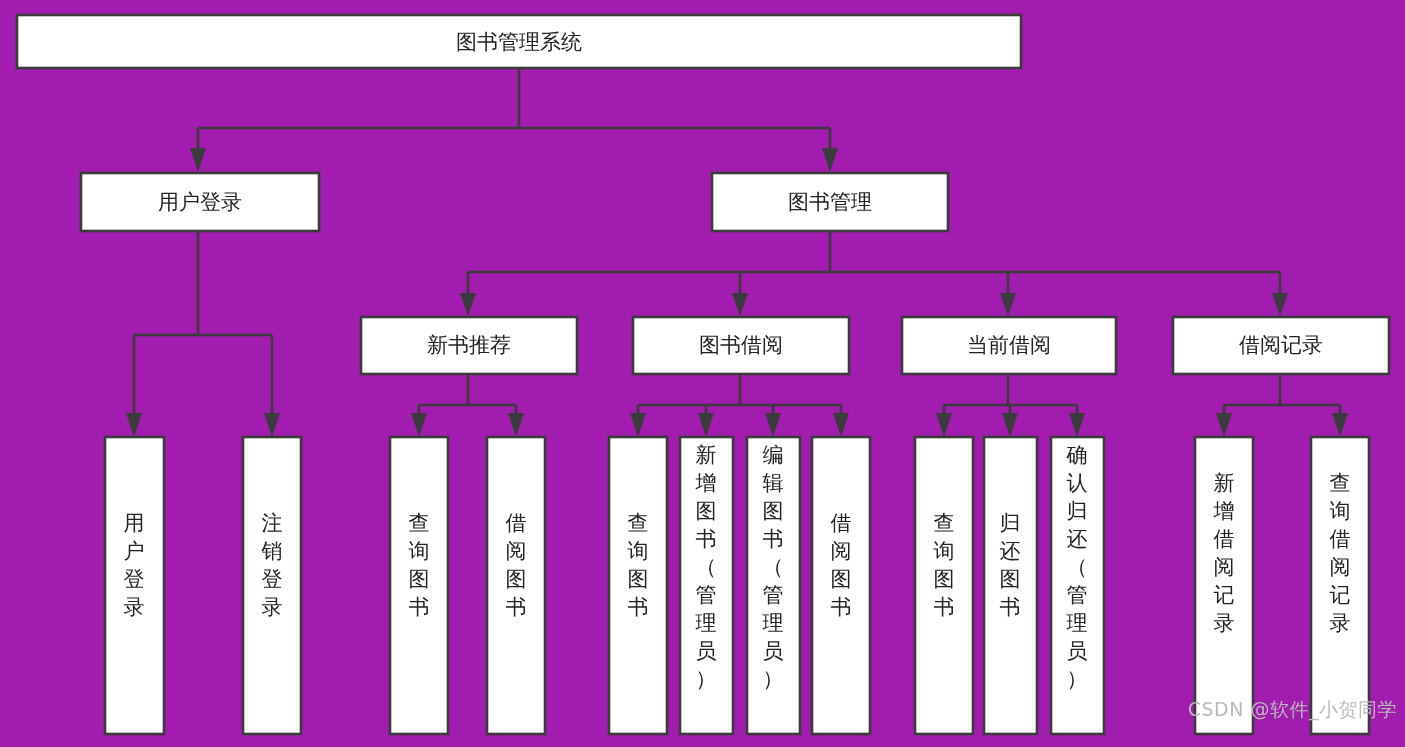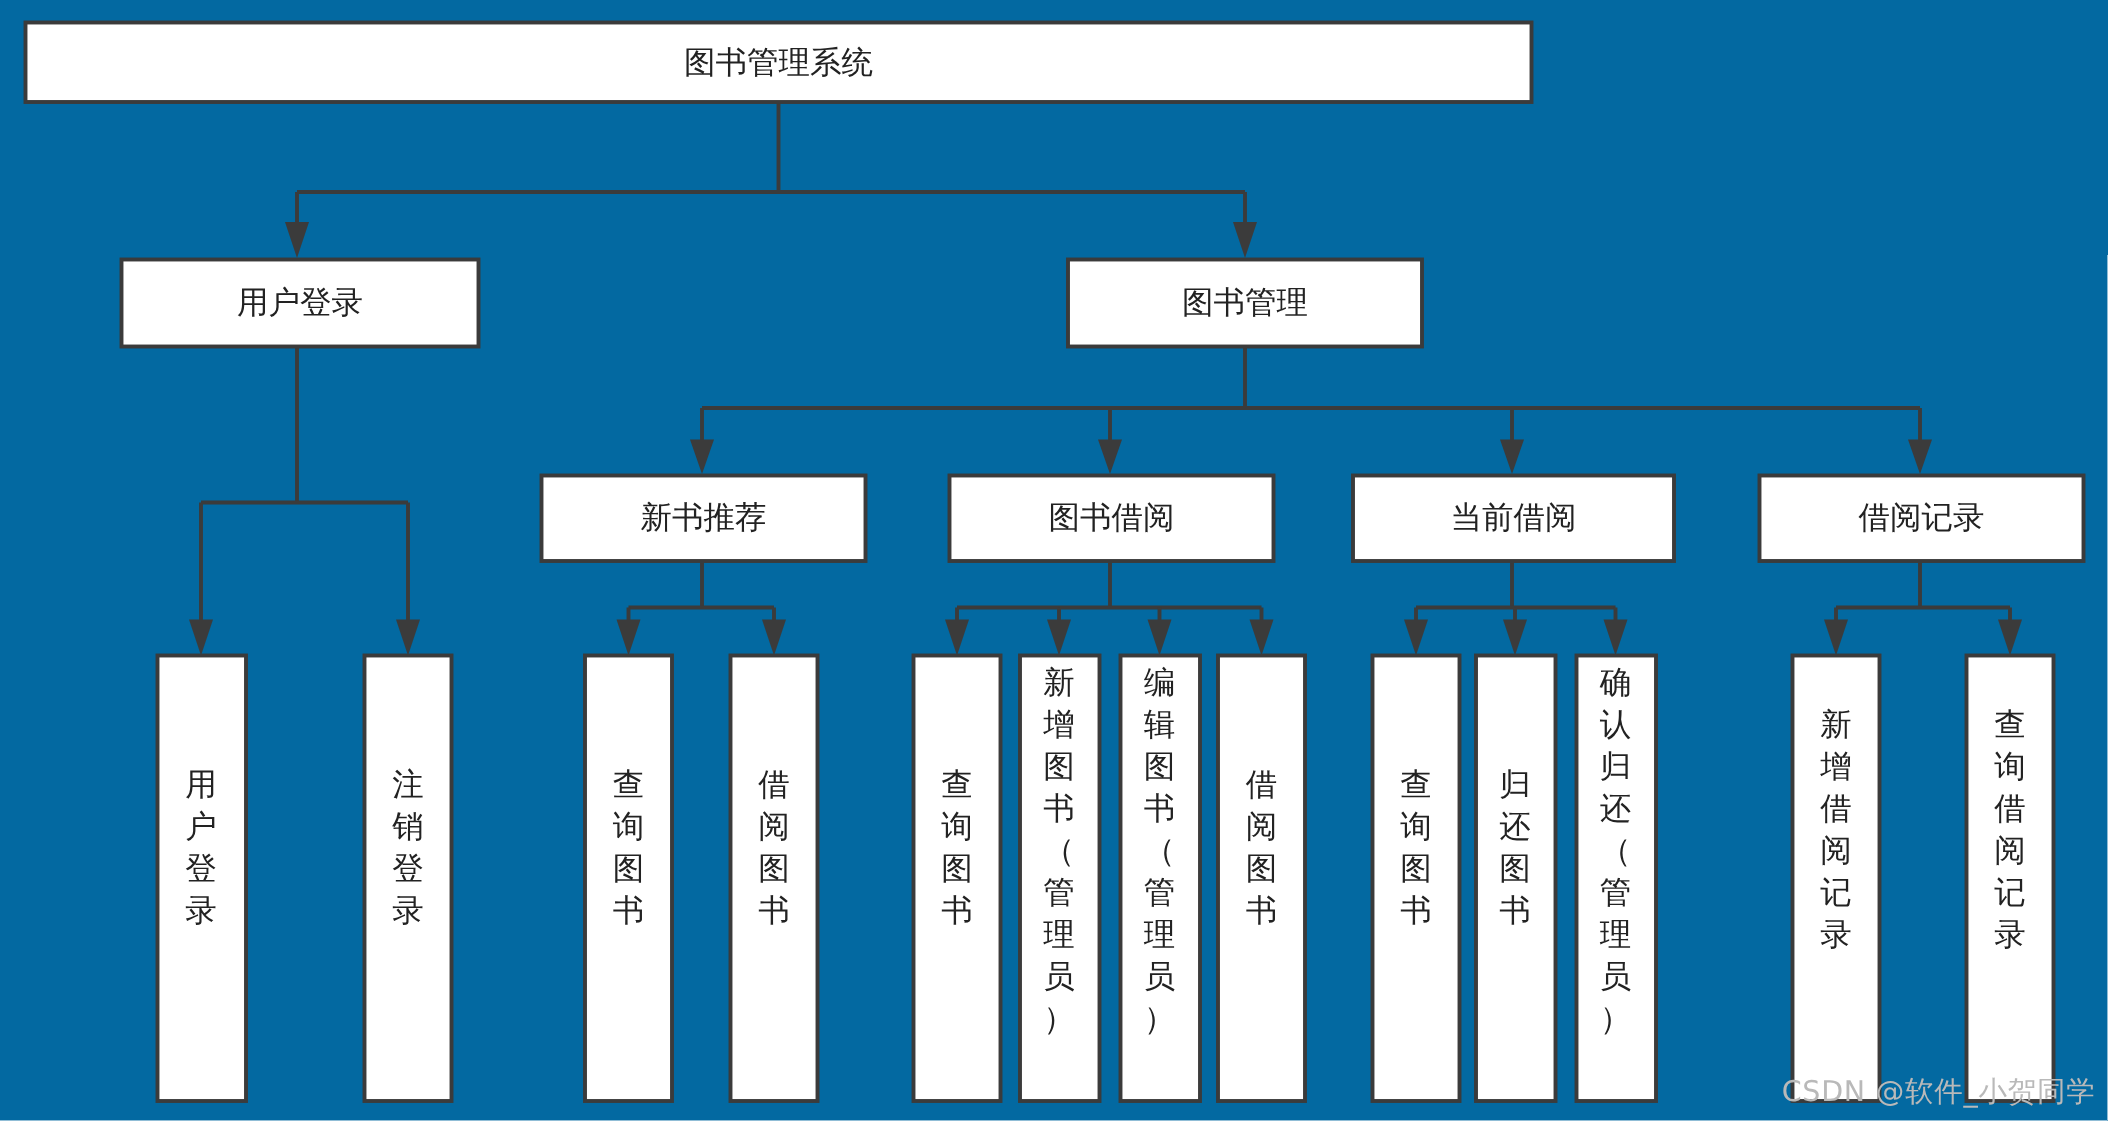--- a/index.html
+++ b/index.html
@@ -8,21 +8,21 @@
     padding: 0;
     background: #ffffff;
   }
   body {
     font-family: "DejaVu Sans", "Liberation Sans", sans-serif;
   }
   #diagram-root {
     position: relative;
     width: 1405px;
     height: 747px;
-    background: #0369a1;
+    background: #a21caf;
     overflow: hidden;
   }
   svg.tree-canvas {
     position: absolute;
     left: 0;
     top: 0;
     width: 1405px;
     height: 747px;
   }
   .node-box {
@@ -49,21 +49,21 @@
   }
   .node-label-v {
     font-family: "DejaVu Sans", "Liberation Sans", sans-serif;
     font-size: 21px;
     fill: #222222;
     text-anchor: middle;
   }
   .watermark-text {
     position: absolute;
     right: 8px;
-    bottom: 6px;
+    bottom: 24px;
     font-family: "DejaVu Sans", "Liberation Sans", sans-serif;
     font-size: 19px;
     color: #b9b9b9;
     white-space: nowrap;
     letter-spacing: 0.5px;
     pointer-events: none;
   }
 </style>
 </head>
 <body>

